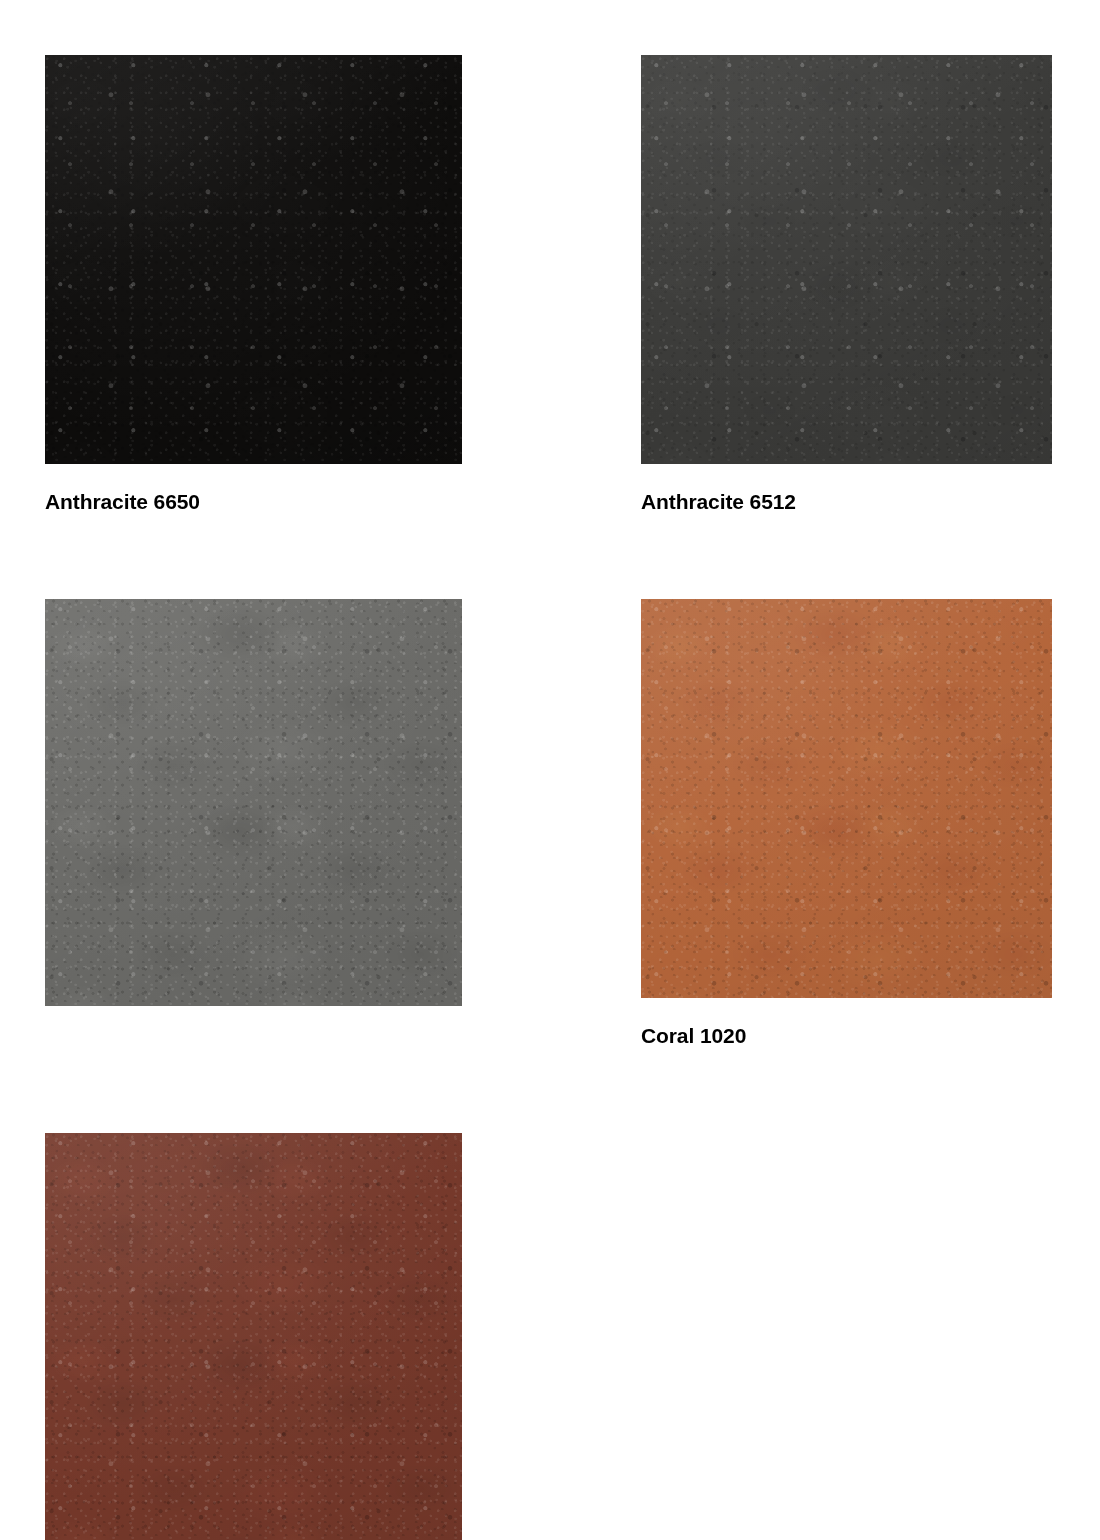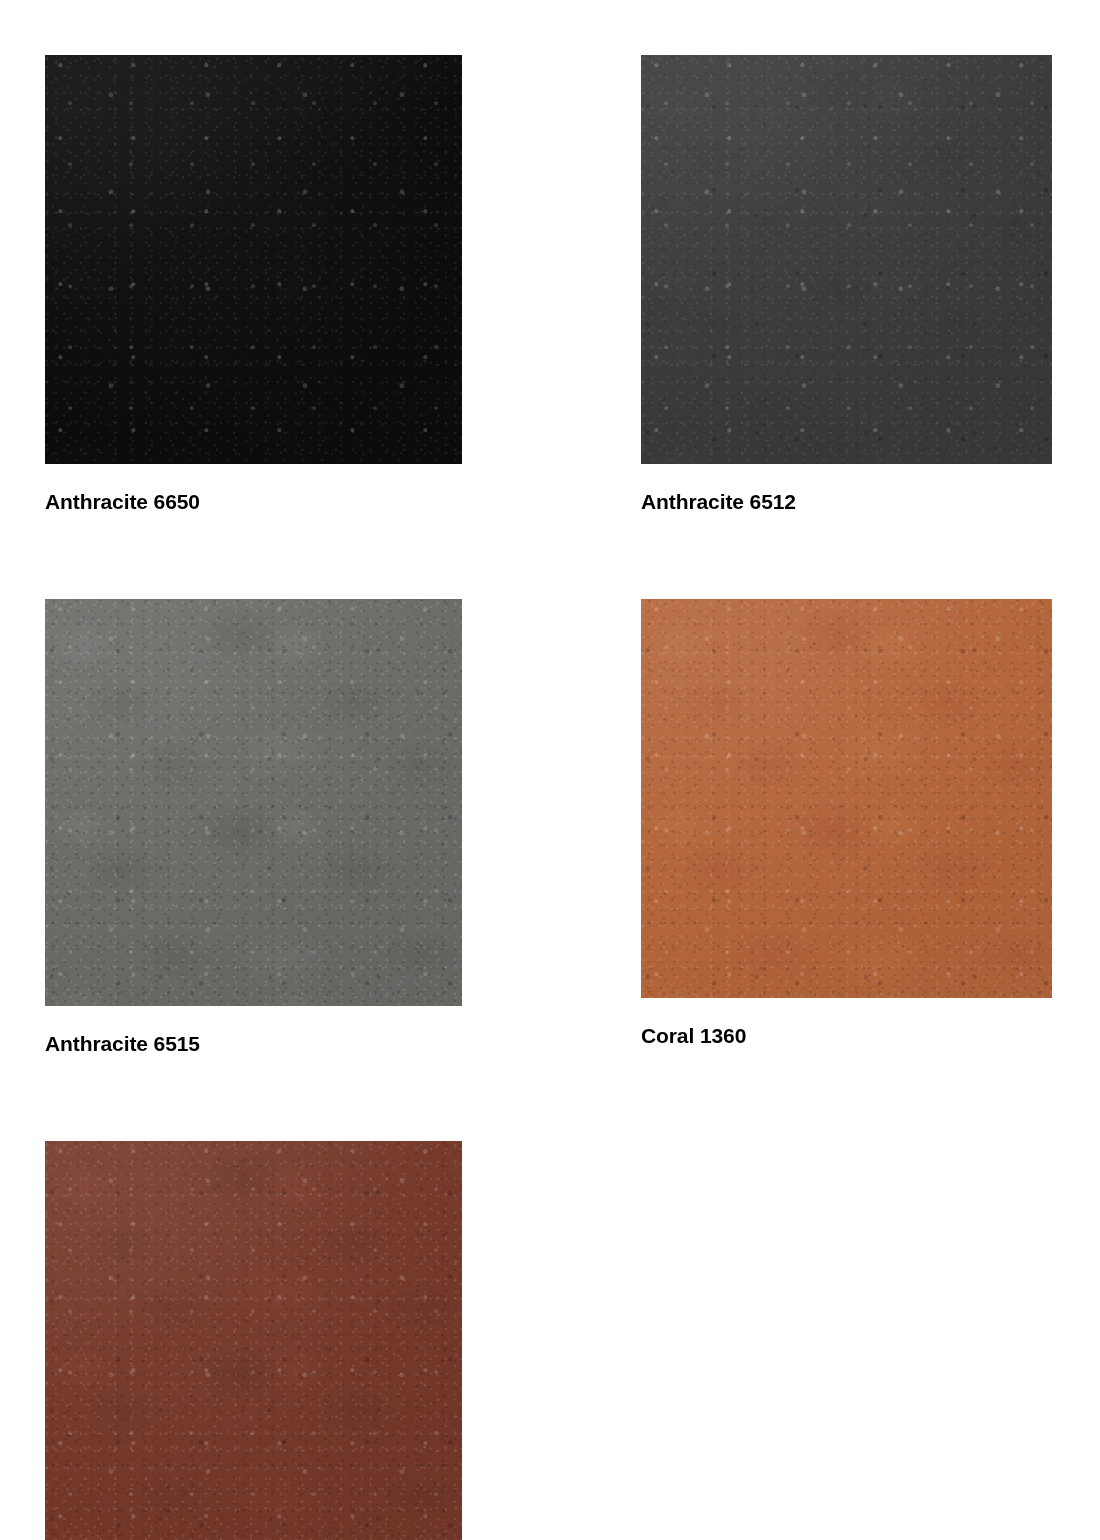--- a/index.html
+++ b/index.html
@@ -164,31 +164,30 @@
       <div class="swatch-label" style="color: #000000;">Anthracite 6512</div>
     </div>
 
     <div class="swatch-cell row-2 col-1">
       <div class="swatch-tile tile-mid" style="background-color: rgb(106, 106, 103);">
         <span class="tex-relief"></span>
         <span class="tex-grain"></span>
         <span class="tex-speck"></span>
         <span class="tex-shade"></span>
       </div>
-      <div class="swatch-label" style="color: rgb(0, 0, 0);">Anthracite 6515</div>
     </div>
 
     <div class="swatch-cell row-2 col-2">
       <div class="swatch-tile tile-warm" style="background-color: rgb(180, 101, 58);">
         <span class="tex-relief"></span>
         <span class="tex-grain"></span>
         <span class="tex-speck"></span>
         <span class="tex-shade"></span>
       </div>
-      <div class="swatch-label" style="color: rgb(0, 0, 0);">Coral 1360</div>
+      <div class="swatch-label" style="color: rgb(0, 0, 0);">Coral 1020</div>
     </div>
 
     <div class="swatch-cell row-3 col-1">
       <div class="swatch-tile tile-warm" style="background-color: rgb(117, 56, 42);">
         <span class="tex-relief"></span>
         <span class="tex-grain"></span>
         <span class="tex-speck"></span>
         <span class="tex-shade"></span>
       </div>
 

